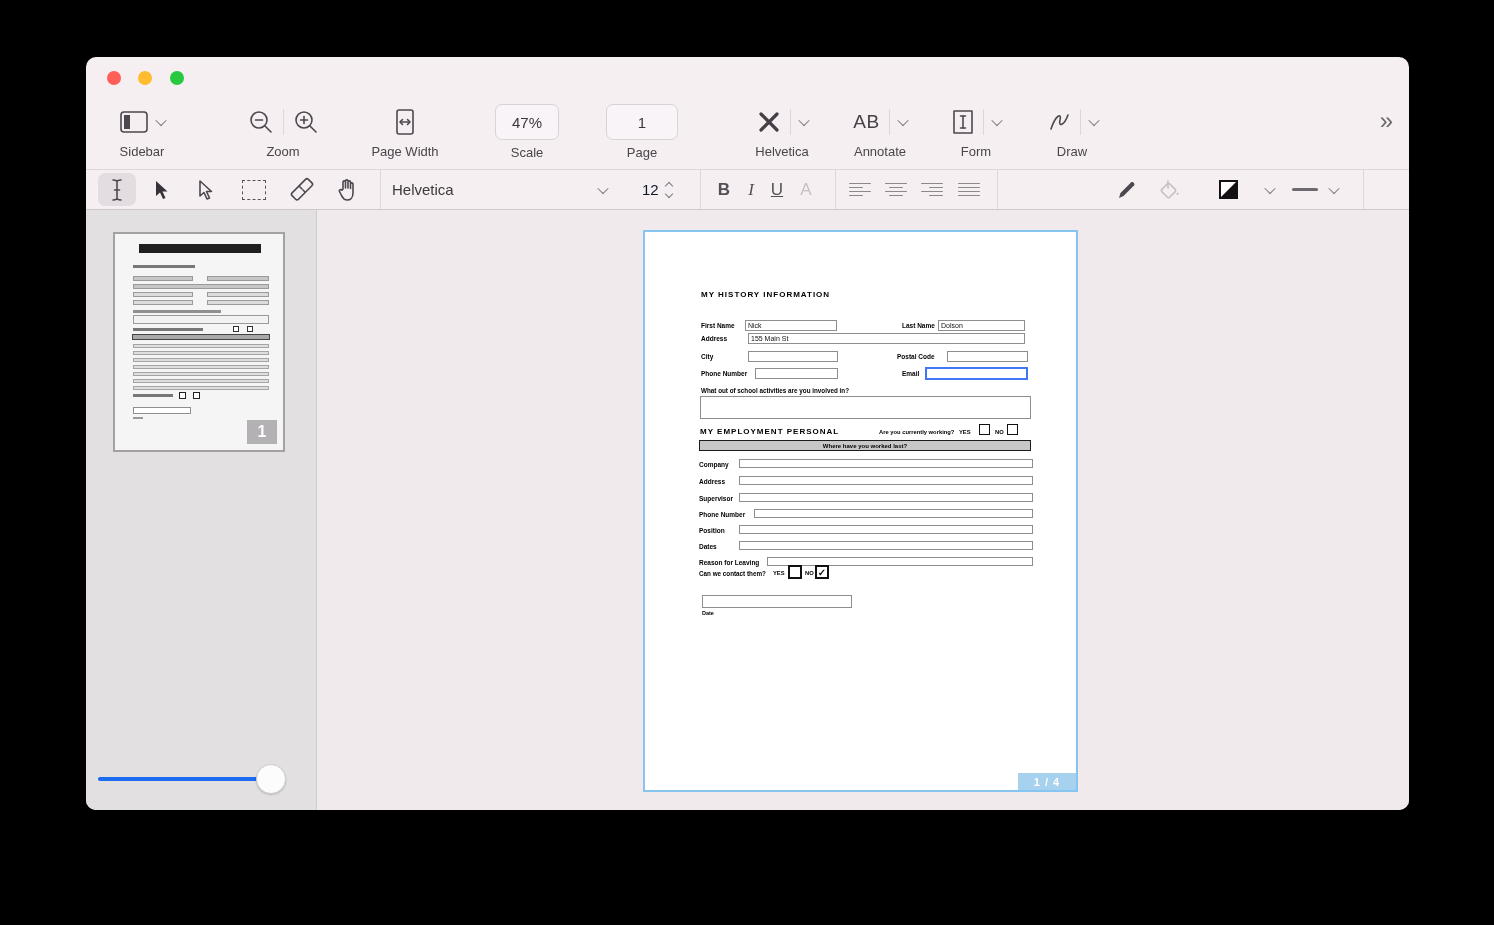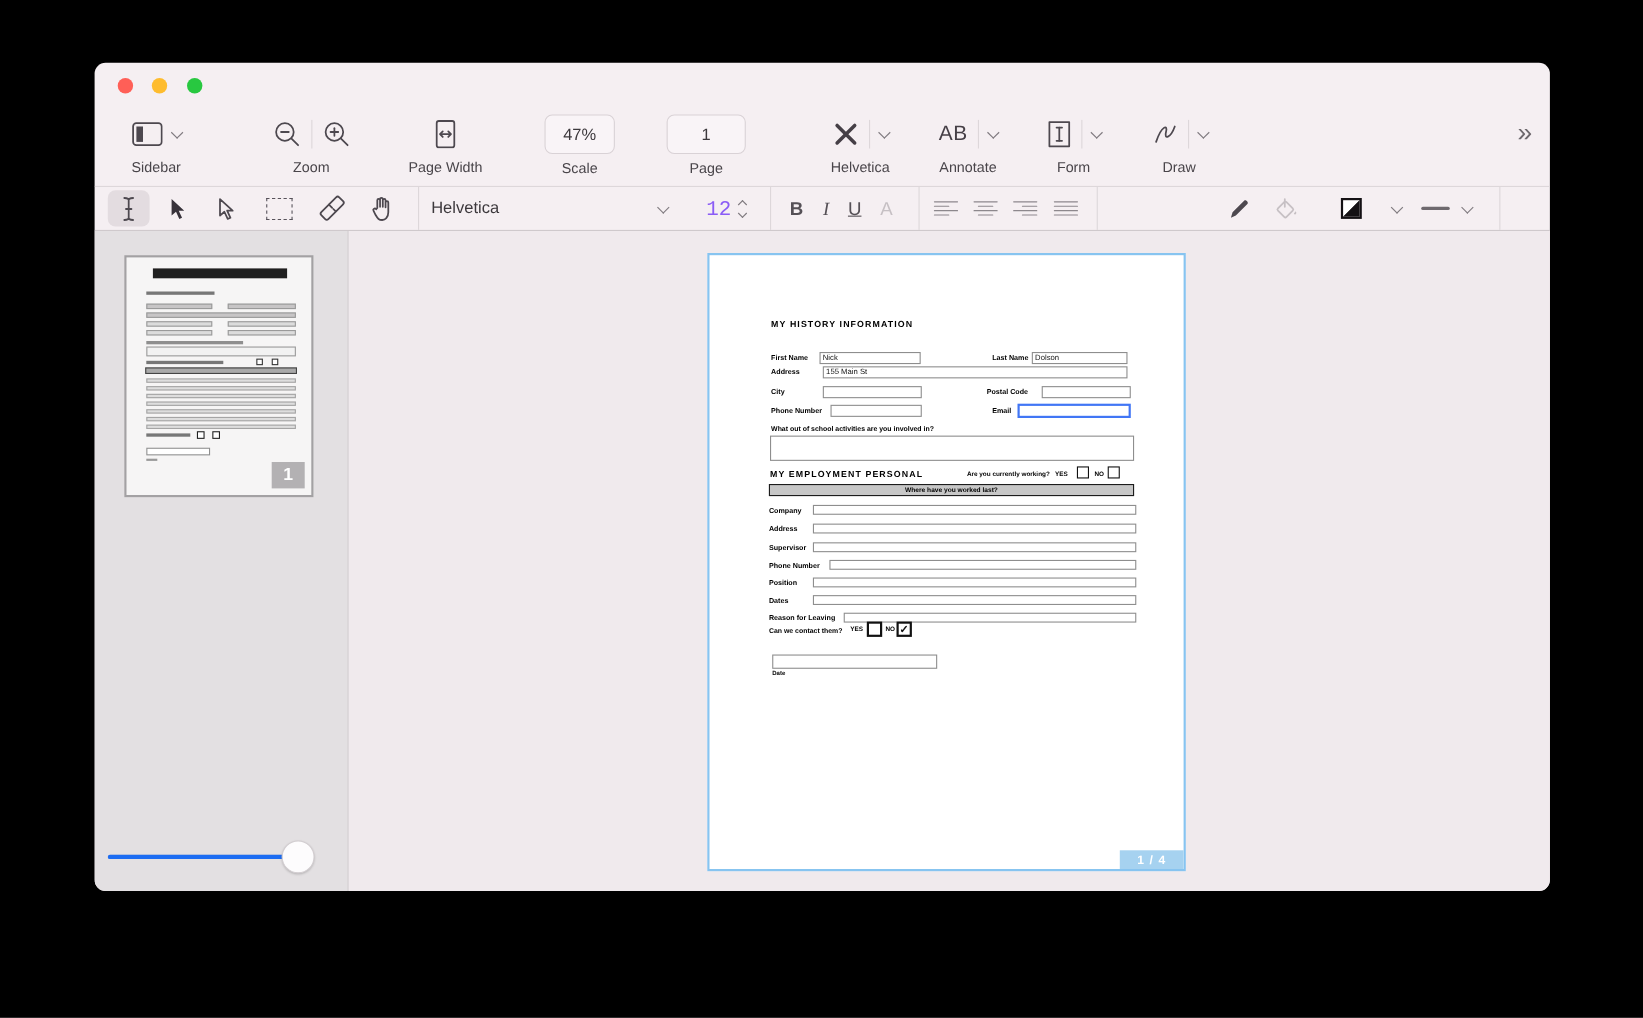--- a/index.html
+++ b/index.html
@@ -236,21 +236,21 @@
     </div>
 
     <div class="fb-div" style="left:294px;"></div>
 
     <div class="fb" style="left:306px;width:215px;justify-content:space-between;">
       <span style="font-size:15px;color:#3c383c;">Helvetica</span>
       <span class="chev"></span>
     </div>
 
     <div class="fb" style="left:556px;">
-      <span style="font-size:19px;color:#8b5cf6;font-family:Liberation Mono, monospace;">12</span>
+      <span style="font-size:15px;color:#0f172a;">12</span>
       <span class="stepper">
             <i class="up"></i>
             <i class="dn"></i>
           </span>
     </div>
 
     <div class="fb-div" style="left:614px;"></div>
 
     <div class="fb" style="left:628px;width:20px;justify-content:center;">
       <span class="fmt-letter" style="font-weight:bold;">B</span>

